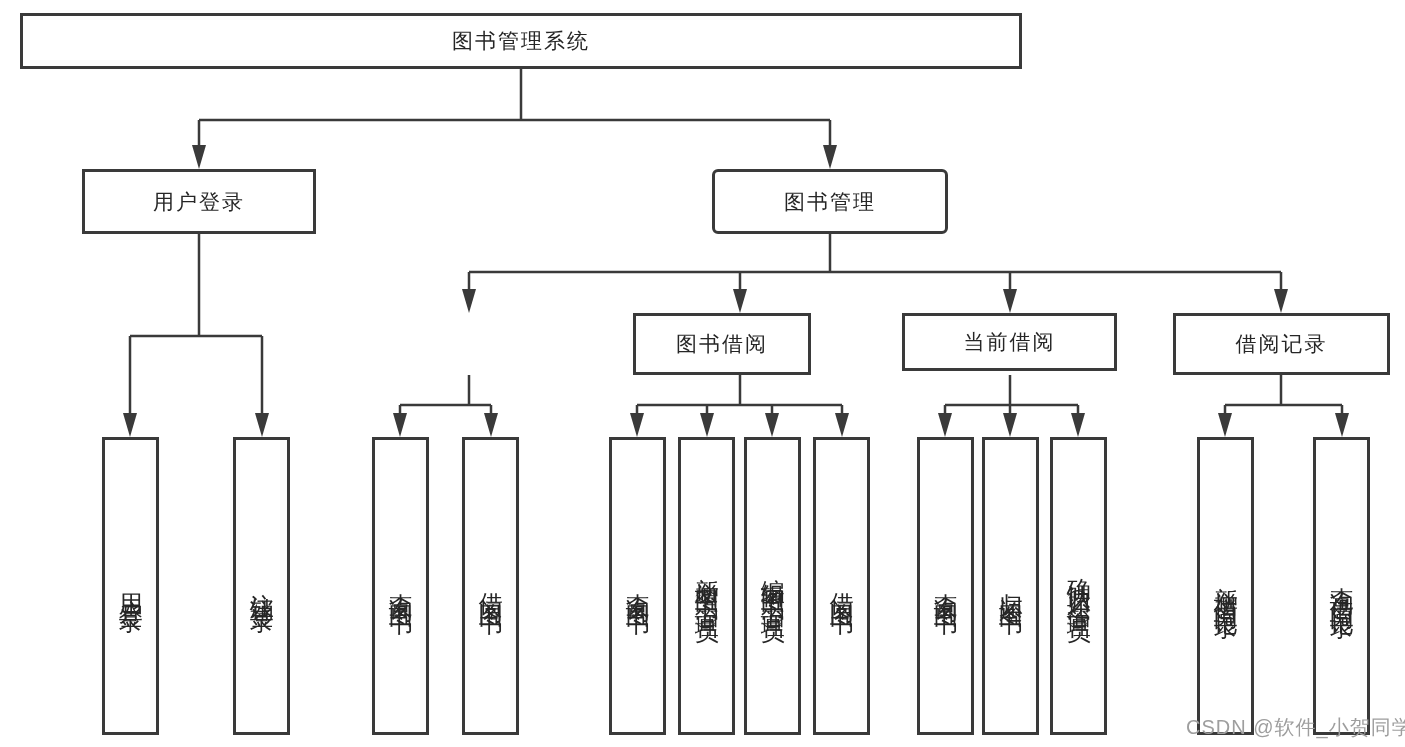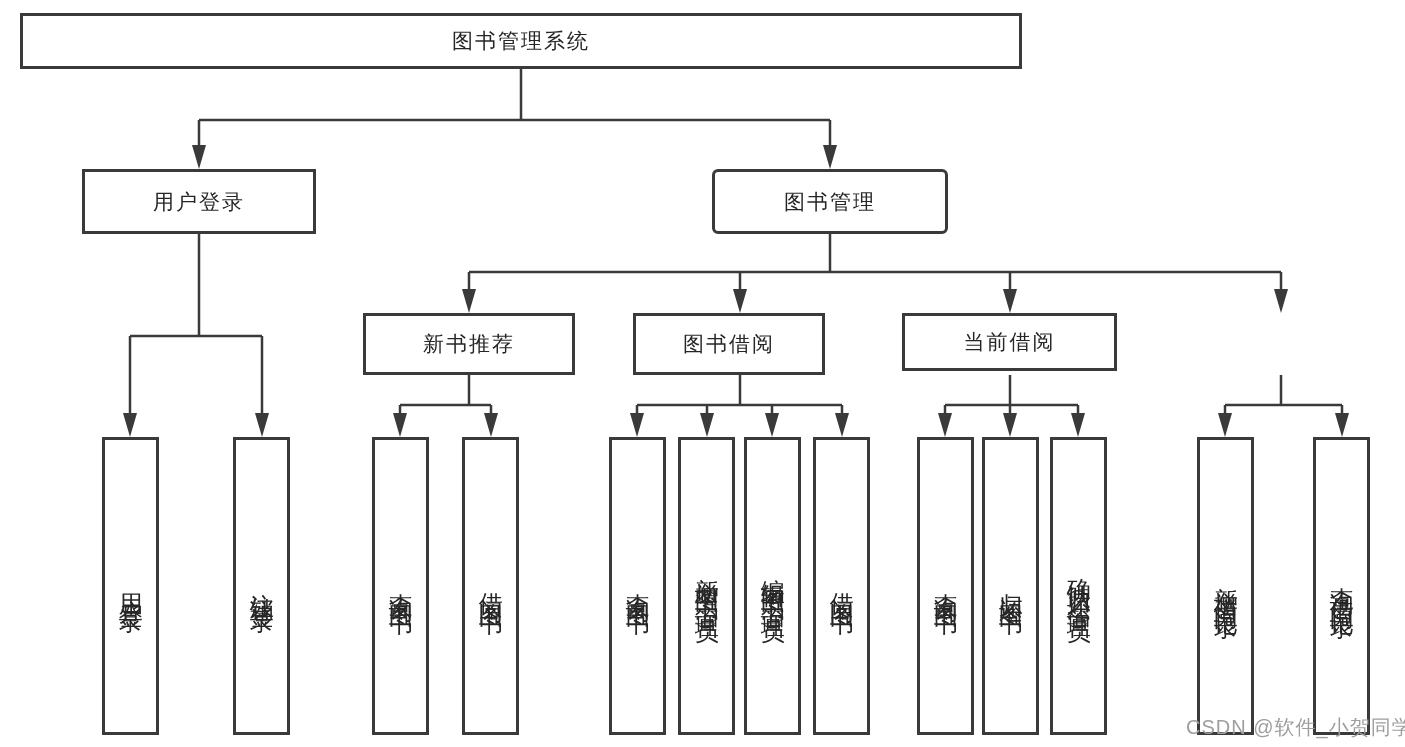--- a/index.html
+++ b/index.html
@@ -88,23 +88,23 @@
       <polygon points="1218,413 1232,413 1225,437"></polygon>
       <polygon points="1335,413 1349,413 1342,437"></polygon>
     </g>
   </svg>
 
   <div class="box h" style="left:20px;top:13px;width:1002px;height:56px;">图书管理系统</div>
 
   <div class="box h" style="left:82px;top:169px;width:234px;height:65px;">用户登录</div>
   <div class="box h" style="left:712px;top:169px;width:236px;height:65px;border-radius:6px;">图书管理</div>
 
-  <div class="box h" style="left:363px;top:313px;width:212px;height:62px;">新书推荐</div>
-  <div class="box h" style="left:633px;top:313px;width:192px;height:62px;">图书借阅</div>
+  <div class="box h" style="left:633px;top:313px;width:178px;height:62px;">图书借阅</div>
   <div class="box h" style="left:902px;top:313px;width:215px;height:58px;">当前借阅</div>
+  <div class="box h" style="left:1173px;top:313px;width:217px;height:62px;">借阅记录</div>
 
   <div class="box v" style="left:102px;top:437px;width:57px;height:298px;">用户登录</div>
   <div class="box v" style="left:233px;top:437px;width:57px;height:298px;">注销登录</div>
 
   <div class="box v" style="left:372px;top:437px;width:57px;height:298px;">查询图书</div>
   <div class="box v" style="left:462px;top:437px;width:57px;height:298px;">借阅图书</div>
 
   <div class="box v" style="left:609px;top:437px;width:57px;height:298px;">查询图书</div>
   <div class="box v" style="left:678px;top:437px;width:57px;height:298px;">新增图书（管理员）</div>
   <div class="box v" style="left:744px;top:437px;width:57px;height:298px;">编辑图书（管理员）</div>

